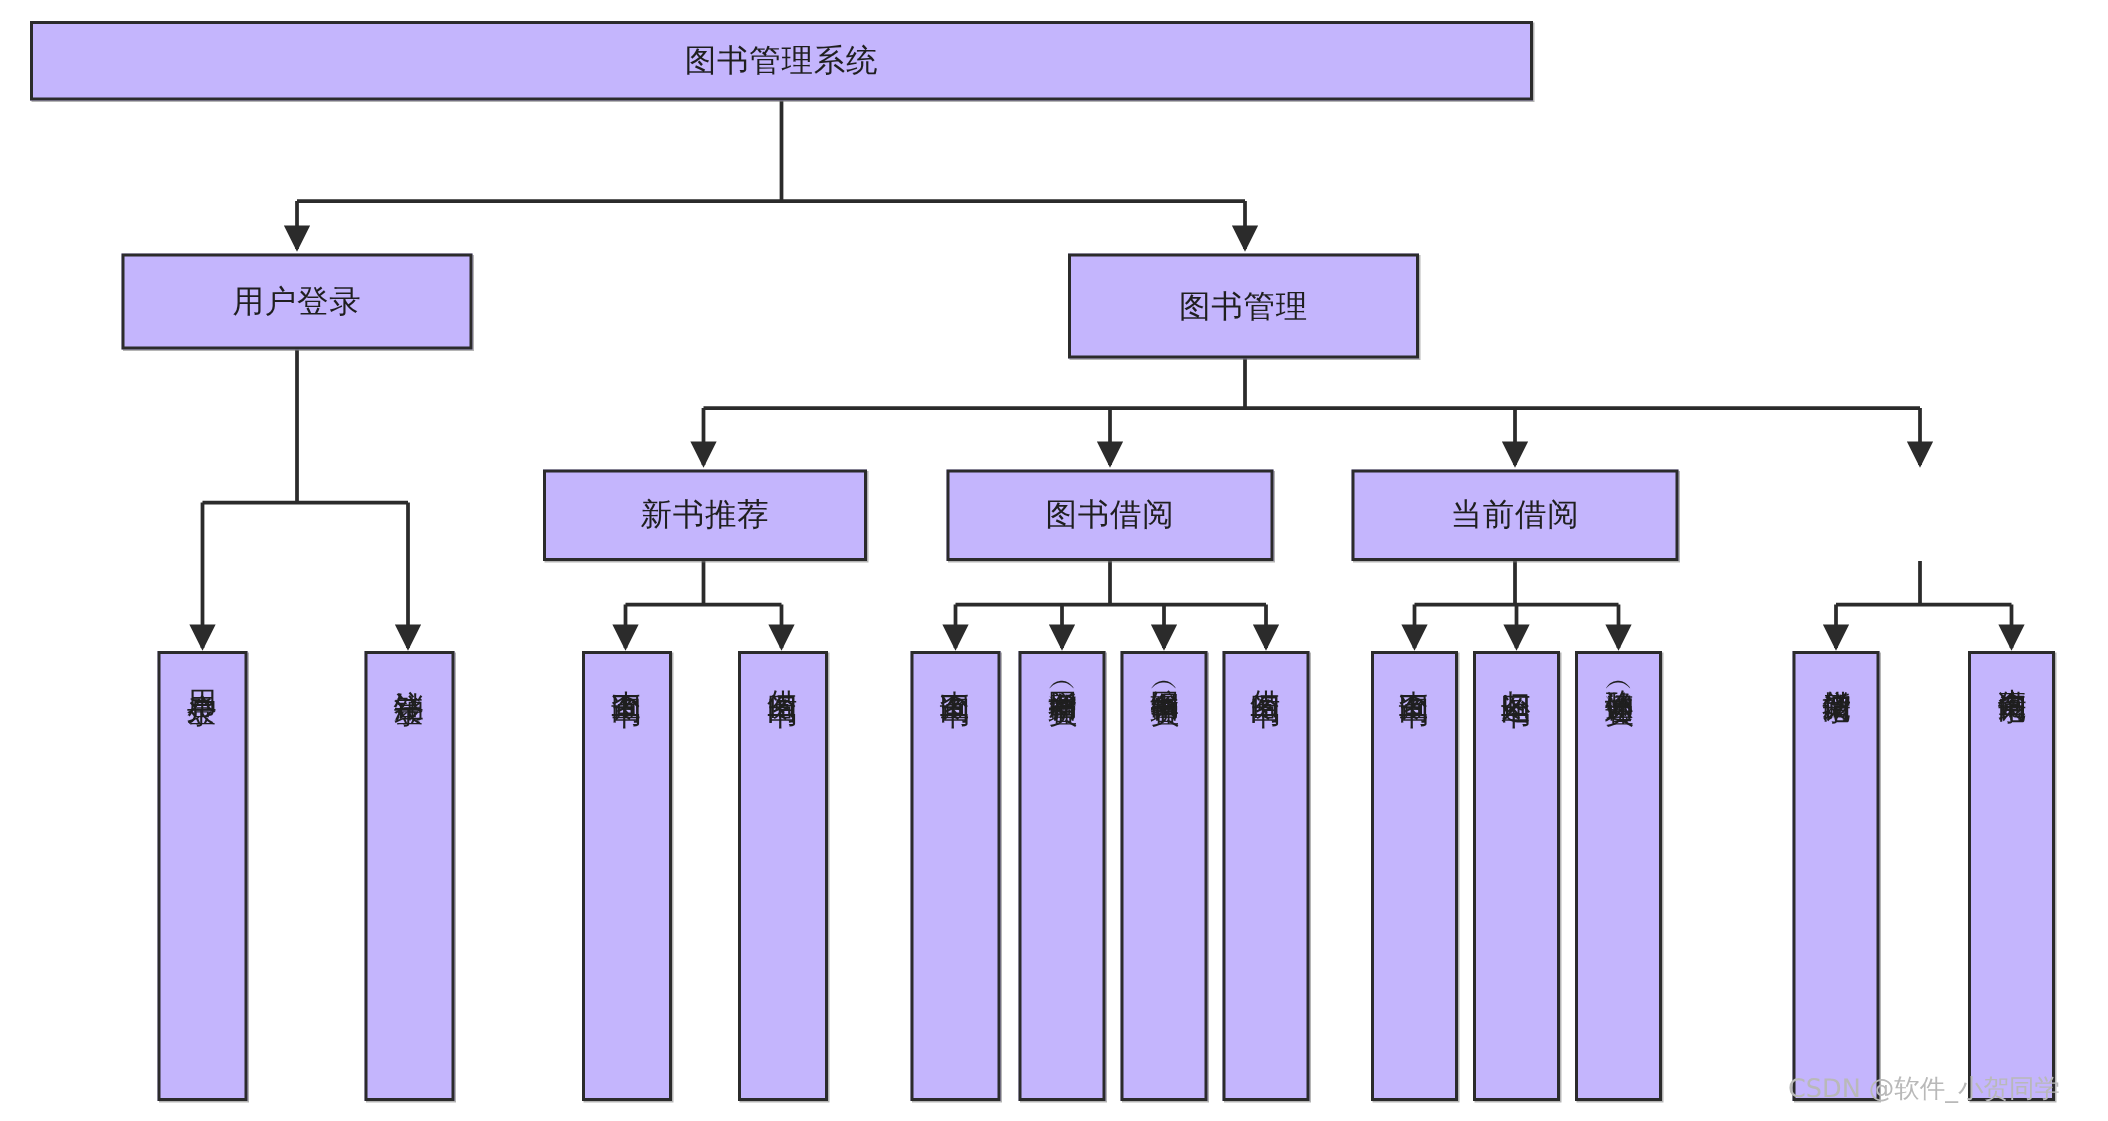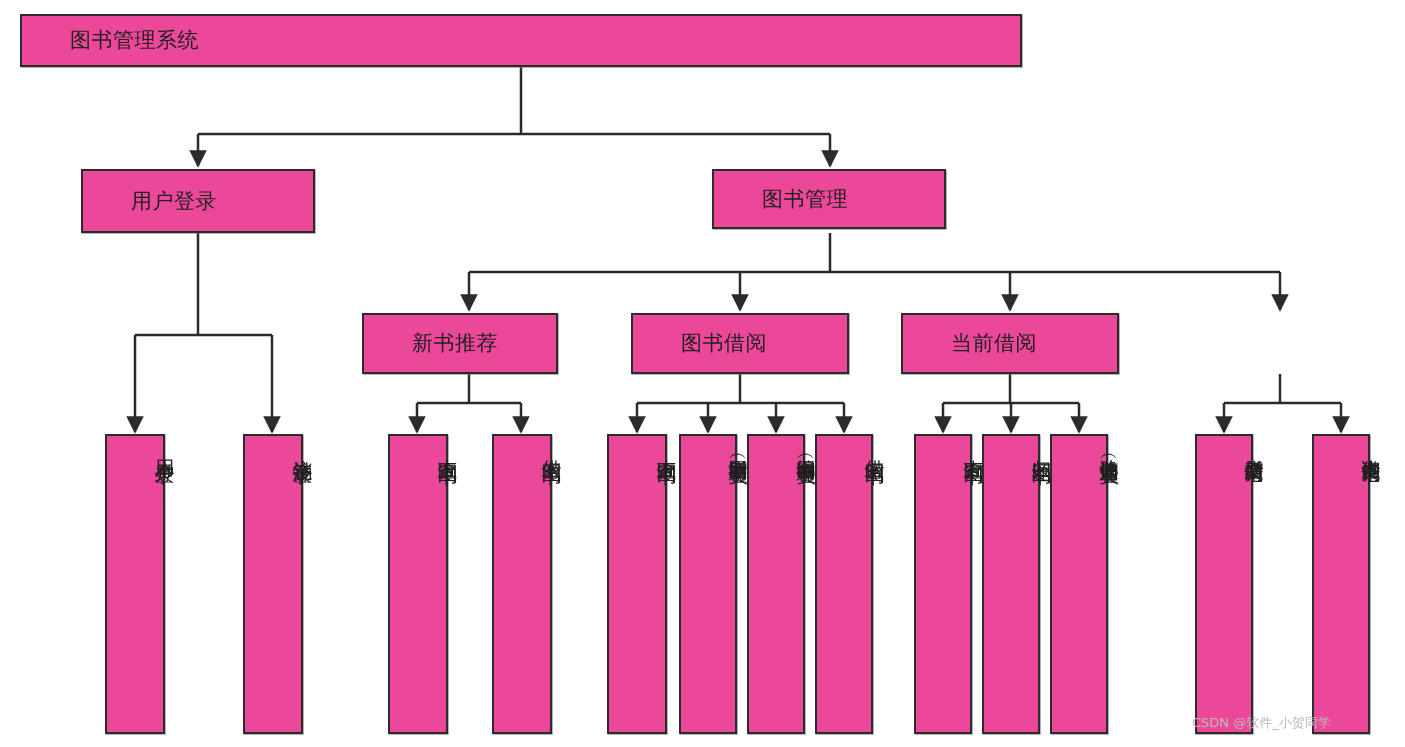--- a/index.html
+++ b/index.html
@@ -23,27 +23,26 @@
     position: absolute;
     left: 0;
     top: 0;
     width: 1405px;
     height: 747px;
     pointer-events: none;
   }
   .node {
     position: absolute;
     box-sizing: border-box;
-    background: #ec4899;
+    background: #c4b5fd;
     border: 2.5px solid #2b2b2b;
     display: flex;
     align-items: center;
-    justify-content: flex-start;
+    justify-content: center;
     box-shadow: 1px 1px 0 rgba(120,120,120,0.55);
-    padding-left: 48px;
   }
   .node-label {
     font-family: "DejaVu Sans", "Liberation Sans", sans-serif;
     color: #1f1f1f;
     text-align: center;
     white-space: nowrap;
     letter-spacing: 0.5px;
   }
   
   .node.horizontal .node-label {
@@ -66,21 +65,21 @@
     letter-spacing: 2px;
     white-space: nowrap;
   }
   .node.leaf.tall-text .node-label {
     font-size: 19px;
     letter-spacing: 1px;
   }
   .watermark {
     position: absolute;
     font-family: "DejaVu Sans", "Liberation Sans", sans-serif;
-    font-size: 13px;
+    font-size: 17px;
     color: #b9b9b9;
     white-space: nowrap;
     user-select: none;
   }
 </style>
 </head>
 <body>
 
 <div id="diagram-root">
 
@@ -135,25 +134,25 @@
   </svg>
 
   <div class="node root horizontal" style="left:20px; top:14px; width:1002px; height:53px;">
     <span class="node-label">图书管理系统</span>
   </div>
 
   <div class="node horizontal" style="left:81px; top:169px; width:234px; height:64px;">
     <span class="node-label">用户登录</span>
   </div>
 
-  <div class="node horizontal" style="left:712px; top:169px; width:234px; height:60px;">
+  <div class="node horizontal" style="left:712px; top:169px; width:234px; height:70px;">
     <span class="node-label">图书管理</span>
   </div>
 
-  <div class="node horizontal" style="left:362px; top:313px; width:196px; height:61px;">
+  <div class="node horizontal" style="left:362px; top:313px; width:216px; height:61px;">
     <span class="node-label">新书推荐</span>
   </div>
 
   <div class="node horizontal" style="left:901px; top:313px; width:218px; height:61px;">
     <span class="node-label">当前借阅</span>
   </div>
 
   <div class="node horizontal" style="left:631px; top:313px; width:218px; height:61px;">
     <span class="node-label">图书借阅</span>
   </div>

